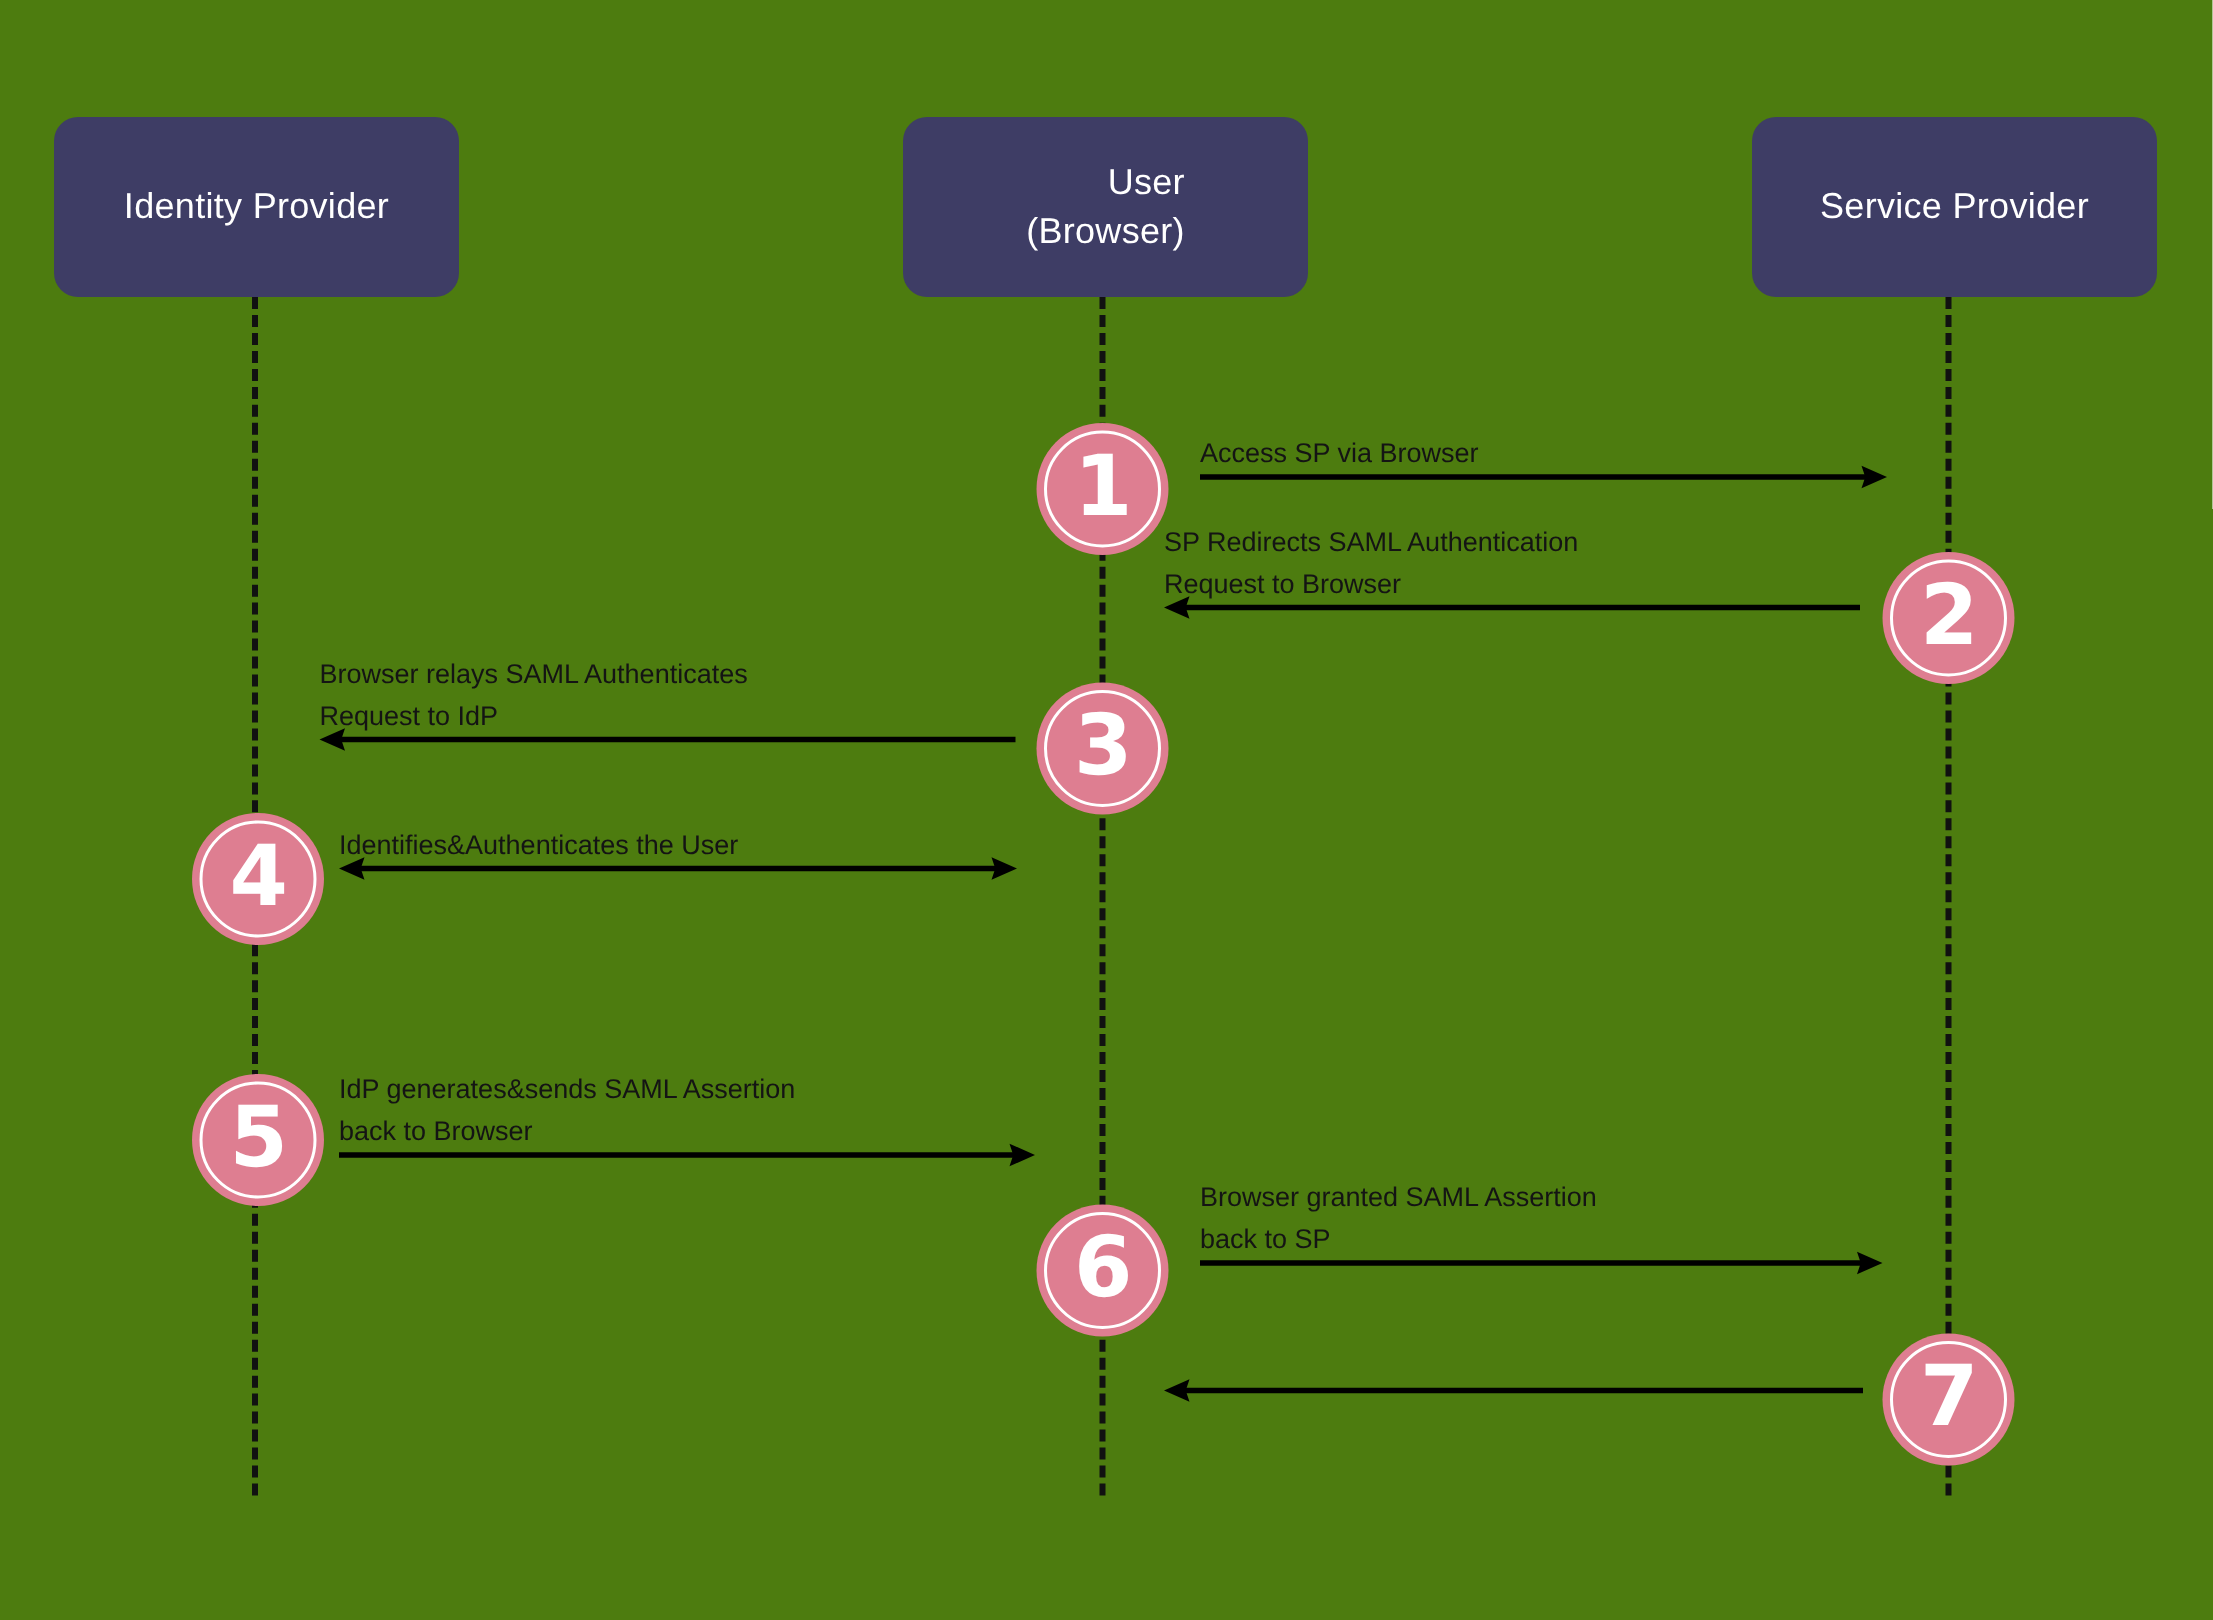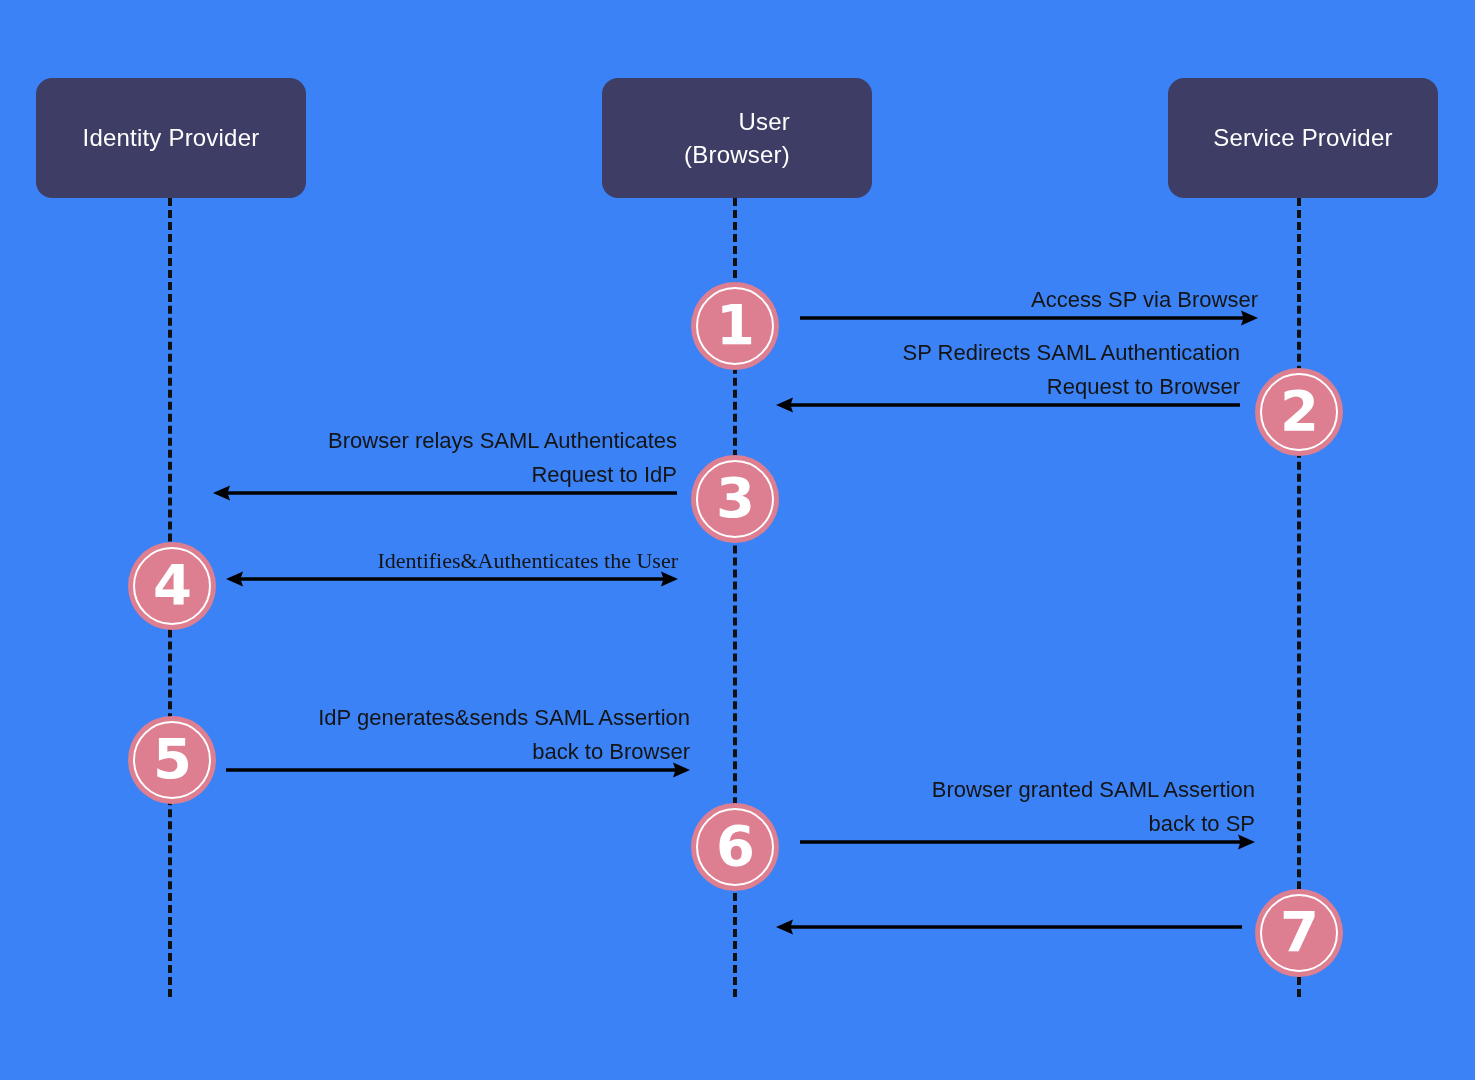--- a/index.html
+++ b/index.html
@@ -9,21 +9,21 @@
     background: #ffffff;
   }
   body {
     font-family: "Liberation Sans", sans-serif;
     -webkit-font-smoothing: antialiased;
   }
   #diagram-canvas {
     position: relative;
     width: 1475px;
     height: 1080px;
-    background: #3b82f6;
+    background: #4d7c0f;
     overflow: hidden;
   }
 
   
   .actor-box {
     position: absolute;
     background: #3E3D65;
     border-radius: 16px;
     color: #ffffff;
     display: flex;
@@ -83,22 +83,22 @@
 
   
   .message {
     position: absolute;
     z-index: 3;
   }
   .msg-label {
     position: absolute;
     left: 0;
     width: 100%;
-    text-align: right;
-    font-size: 22px;
+    text-align: left;
+    font-size: 18px;
     color: #141414;
     line-height: 1.52;
     white-space: pre-line;
     bottom: 10px;
   }
   .msg-arrow {
     position: absolute;
     left: 0;
     bottom: 0;
     width: 100%;
@@ -146,21 +146,21 @@
         <div class="msg-label" style="color: rgb(20, 20, 20);">Browser relays SAML Authenticates
 Request to IdP</div>
         <div class="msg-arrow">
           <svg width="464" height="22" viewBox="0 0 464 22">
             <line x1="14" y1="14" x2="464" y2="14" stroke="#000000" stroke-width="3.6"></line>
             <path d="M 0 14 L 17 6.5 L 14.5 14 L 17 21.5 Z" fill="#000000"></path>
           </svg>
         </div>
       </div>
       <div class="message" style="left: 226px; top: 547px; width: 452px; height: 40px;">
-        <div class="msg-label" style="color: rgb(20, 20, 20); font-family: Liberation Serif, serif;">Identifies&amp;Authenticates the User</div>
+        <div class="msg-label" style="color: rgb(20, 20, 20);">Identifies&amp;Authenticates the User</div>
         <div class="msg-arrow">
           <svg width="452" height="22" viewBox="0 0 452 22">
             <line x1="14" y1="14" x2="438" y2="14" stroke="#000000" stroke-width="3.6"></line>
             <path d="M 452 14 L 435 6.5 L 437.5 14 L 435 21.5 Z" fill="#000000"></path>
             <path d="M 0 14 L 17 6.5 L 14.5 14 L 17 21.5 Z" fill="#000000"></path>
           </svg>
         </div>
       </div>
       <div class="message" style="left: 226px; top: 704px; width: 464px; height: 58px; margin-top: 16px;">
         <div class="msg-label" style="color: rgb(20, 20, 20);">IdP generates&amp;sends SAML Assertion

